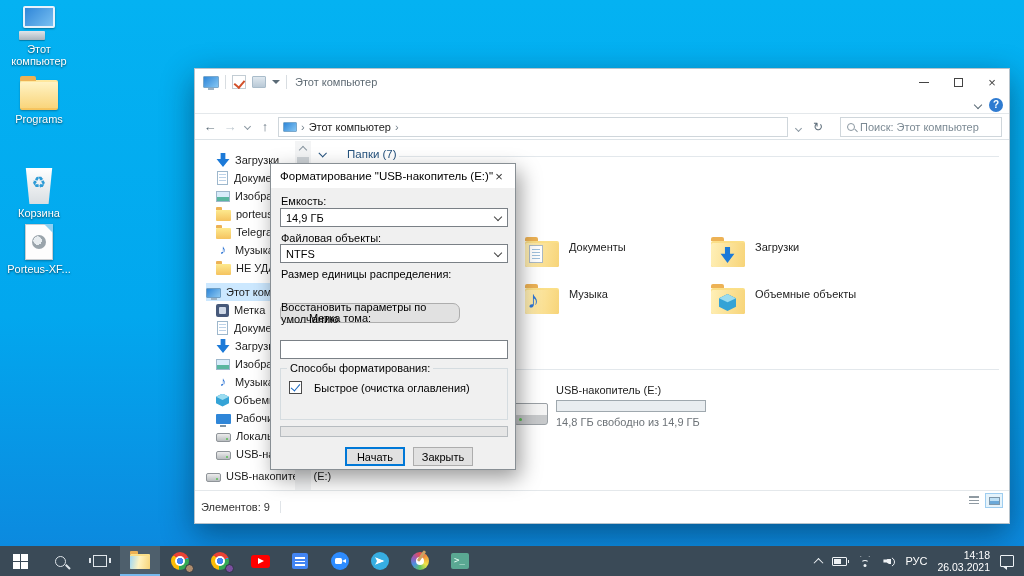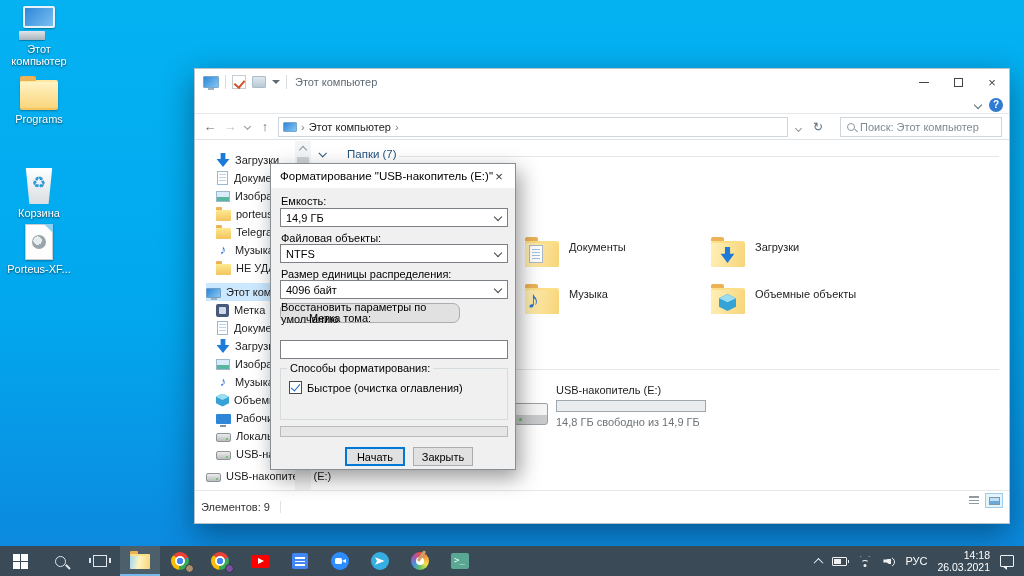--- a/index.html
+++ b/index.html
@@ -141,21 +141,21 @@
   .dlg-title { position:relative; height:24px; background:#fff; display:flex; align-items:center; padding-left:9px; color:#000; font-size:11.5px; }
   .dlg-close { position:absolute; right:0; top:0; width:32px; height:24px; display:flex; align-items:center; justify-content:center; font-size:13px; color:#333; }
   .dlg-label { position:absolute; left:10px; color:#000; }
   .combo { position:absolute; left:9px; width:228px; height:19px; background:#fff; border:1px solid #7a8086; display:flex; align-items:center; padding:0 22px 0 5px; }
   .combo .cchev { position:absolute; right:6px; top:5px; width:6px; height:6px; border-right:1.4px solid #444; border-bottom:1.4px solid #444; transform:rotate(45deg); }
   .dlg-btn { position:absolute; background:#e1e1e1; border:1px solid #adadad; display:flex; align-items:center; justify-content:center; color:#000; }
   .restore-btn { left:9px; top:139px; width:180px; height:20px;border-radius:7px; }
   .vol-input { position:absolute; left:9px; top:176px; width:228px; height:19px; background:#fff; border:1px solid #7a8086; }
   .grpbox { position:absolute; left:9px; top:204px; width:228px; height:52px; border:1px solid #d5dce0; }
   .grp-legend { position:absolute; left:6px; top:-7px; background:#f0f0f0; padding:0 3px; }
-  .chk-row { position:absolute; left:8px; top:12px; display:flex; align-items:center; gap:5px; }
+  .chk-row { position:absolute; left:8px; top:12px; display:flex; align-items:center; gap:12px; }
   .chk { position:relative; width:13px; height:13px; background:#fff; border:1px solid #4a4a4a; }
   .chk:after { content:""; position:absolute; left:3px; top:0px; width:4px; height:8px; border-right:1.6px solid #1566c0; border-bottom:1.6px solid #1566c0; transform:rotate(40deg); }
   .progress { position:absolute; left:9px; top:262px; width:228px; height:11px; background:#e6e6e6; border:1px solid #b7bcc0; }
   .start-btn { left:74px; top:283px; width:60px; height:19px; border:1px solid #0078d7; box-shadow:0 0 0 1px #0078d7 inset; }
   .close-btn { left:142px; top:283px; width:60px; height:19px; }
 
   
   .taskbar { position:absolute; left:0; bottom:0; width:1024px; height:30px; background:#3a4a57; z-index:100; display:flex; align-items:stretch; }
   .tb-slot { width:40px; display:flex; align-items:center; justify-content:center; position:relative; }
   .tb-slot.active { background:#4e5f6c; box-shadow:inset 0 -2px 0 #76b9ed; }
@@ -443,24 +443,20 @@
     <div class="combo" style="top:44px;">
       <span>14,9 ГБ</span>
       <span class="cchev"></span>
     </div>
     <span class="dlg-label" style="top:68px;">Файловая объекты:</span>
     <div class="combo" style="top:80px;">
       <span>NTFS</span>
       <span class="cchev"></span>
     </div>
     <span class="dlg-label" style="top:104px;">Размер единицы распределения:</span>
-    <div class="combo" style="top:116px;">
-      <span>4096 байт</span>
-      <span class="cchev"></span>
-    </div>
     <div class="dlg-btn restore-btn">Восстановить параметры по умолчанию</div>
     <span class="dlg-label" style="top:148px;margin-left:28px;">Метка тома:</span>
     <div class="vol-input"></div>
     <div class="grpbox">
       <span class="grp-legend">Способы форматирования:</span>
       <div class="chk-row">
         <span class="chk"></span>
         <span>Быстрое (очистка оглавления)</span>
       </div>
     </div>

